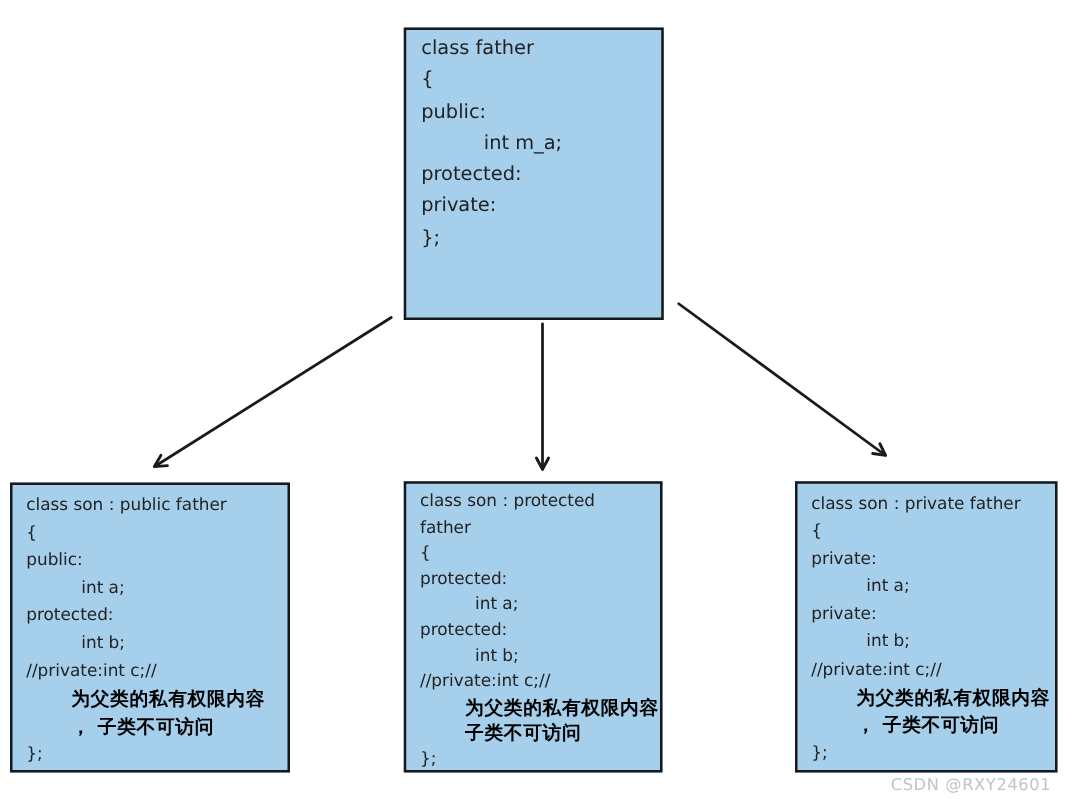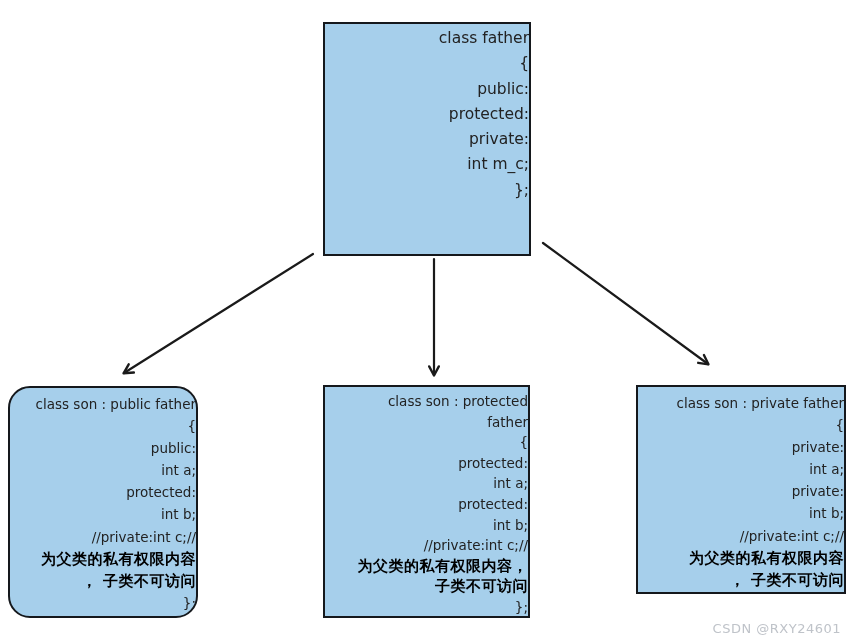--- a/index.html
+++ b/index.html
@@ -24,48 +24,49 @@
   }
   .code-box {
     position: absolute;
     background: var(--box_fill, #a6cfeb);
     border: 2px solid var(--box_border, #15181c);
     box-sizing: border-box;
     color: var(--code_text, #222222);
     white-space: pre;
     overflow: hidden;
   }
-  .code-line { height: auto; text-align: right; }
+  .code-line { height: auto; }
   #box-father {
     left: 323px; top: 22px; width: 208px; height: 234px;
     padding: 2px 0 0 12px;
     font-size: 15.5px; line-height: 25.3px;
   }
   #box-son-public {
-    left: 8px; top: 386px; width: 190px; height: 232px;
+    left: 8px; top: 386px; width: 224px; height: 232px;
     padding: 5px 0 0 11px;
-    font-size: 13.5px; line-height: 22.1px; border-radius: 22px;
+    font-size: 13.5px; line-height: 22.1px;
   }
   #box-son-protected {
     left: 323px; top: 385px; width: 207px; height: 233px;
     padding: 4px 0 0 11px;
     font-size: 13.5px; line-height: 20.6px;
   }
   #box-son-private {
-    left: 636px; top: 385px; width: 210px; height: 209px;
+    left: 636px; top: 385px; width: 210px; height: 233px;
     padding: 5px 0 16px 11px;
     font-size: 13.5px; line-height: 22.1px;
   }
   #box-father .code-line.indent { padding-left: 50px; }
   .code-line.indent { padding-left: 44px; }
   .code-line.cjk-bold {
     font-weight: bold;
     color: var(--cjk_text, #000000);
     font-size: 15px;
     letter-spacing: 0.5px;
+    margin-left: 36px;
   }
   .watermark {
     position: absolute;
     right: 24px; bottom: 3px;
     color: var(--watermark, #bfc3c9);
     font-size: 13px;
     letter-spacing: 0.5px;
   }
 </style>
 </head>
@@ -79,21 +80,21 @@
         <path d="M2.5,2 L11,6.5 L2.5,11" fill="none" stroke="#1a1a1a" stroke-width="2.2" stroke-linecap="round" stroke-linejoin="round"></path>
       </marker>
     </defs>
     <g>
         <line x1="313" y1="254" x2="124" y2="373" marker-end="url(#arrow-head)"></line>
         <line x1="434" y1="259" x2="434" y2="375" marker-end="url(#arrow-head)"></line>
         <line x1="543" y1="243" x2="708" y2="364" marker-end="url(#arrow-head)"></line>
       </g>
   </svg>
 
-  <div class="code-box" id="box-father"><div class="code-line">class father</div><div class="code-line">{</div><div class="code-line">public:</div><div class="code-line">protected:</div><div class="code-line">private:</div><div class="code-line indent">int m_c;</div><div class="code-line">};</div></div>
+  <div class="code-box" id="box-father"><div class="code-line">class father</div><div class="code-line">{</div><div class="code-line">public:</div><div class="code-line indent">int m_a;</div><div class="code-line">protected:</div><div class="code-line">private:</div><div class="code-line">};</div></div>
 
   <div class="code-box" id="box-son-public"><div class="code-line">class son : public father</div><div class="code-line">{</div><div class="code-line">public:</div><div class="code-line indent">int a;</div><div class="code-line">protected:</div><div class="code-line indent">int b;</div><div class="code-line">//private:int c;//</div><div class="code-line cjk-bold">为父类的私有权限内容</div><div class="code-line cjk-bold">， 子类不可访问</div><div class="code-line">};</div></div>
 
   <div class="code-box" id="box-son-protected"><div class="code-line">class son : protected</div><div class="code-line">father</div><div class="code-line">{</div><div class="code-line">protected:</div><div class="code-line indent">int a;</div><div class="code-line">protected:</div><div class="code-line indent">int b;</div><div class="code-line">//private:int c;//</div><div class="code-line cjk-bold">为父类的私有权限内容，</div><div class="code-line cjk-bold">子类不可访问</div><div class="code-line">};</div></div>
 
   <div class="code-box" id="box-son-private"><div class="code-line">class son : private father</div><div class="code-line">{</div><div class="code-line">private:</div><div class="code-line indent">int a;</div><div class="code-line">private:</div><div class="code-line indent">int b;</div><div class="code-line">//private:int c;//</div><div class="code-line cjk-bold">为父类的私有权限内容</div><div class="code-line cjk-bold">， 子类不可访问</div><div class="code-line">};</div></div>
 
   <div class="watermark">CSDN @RXY24601</div>
 
 </div>

